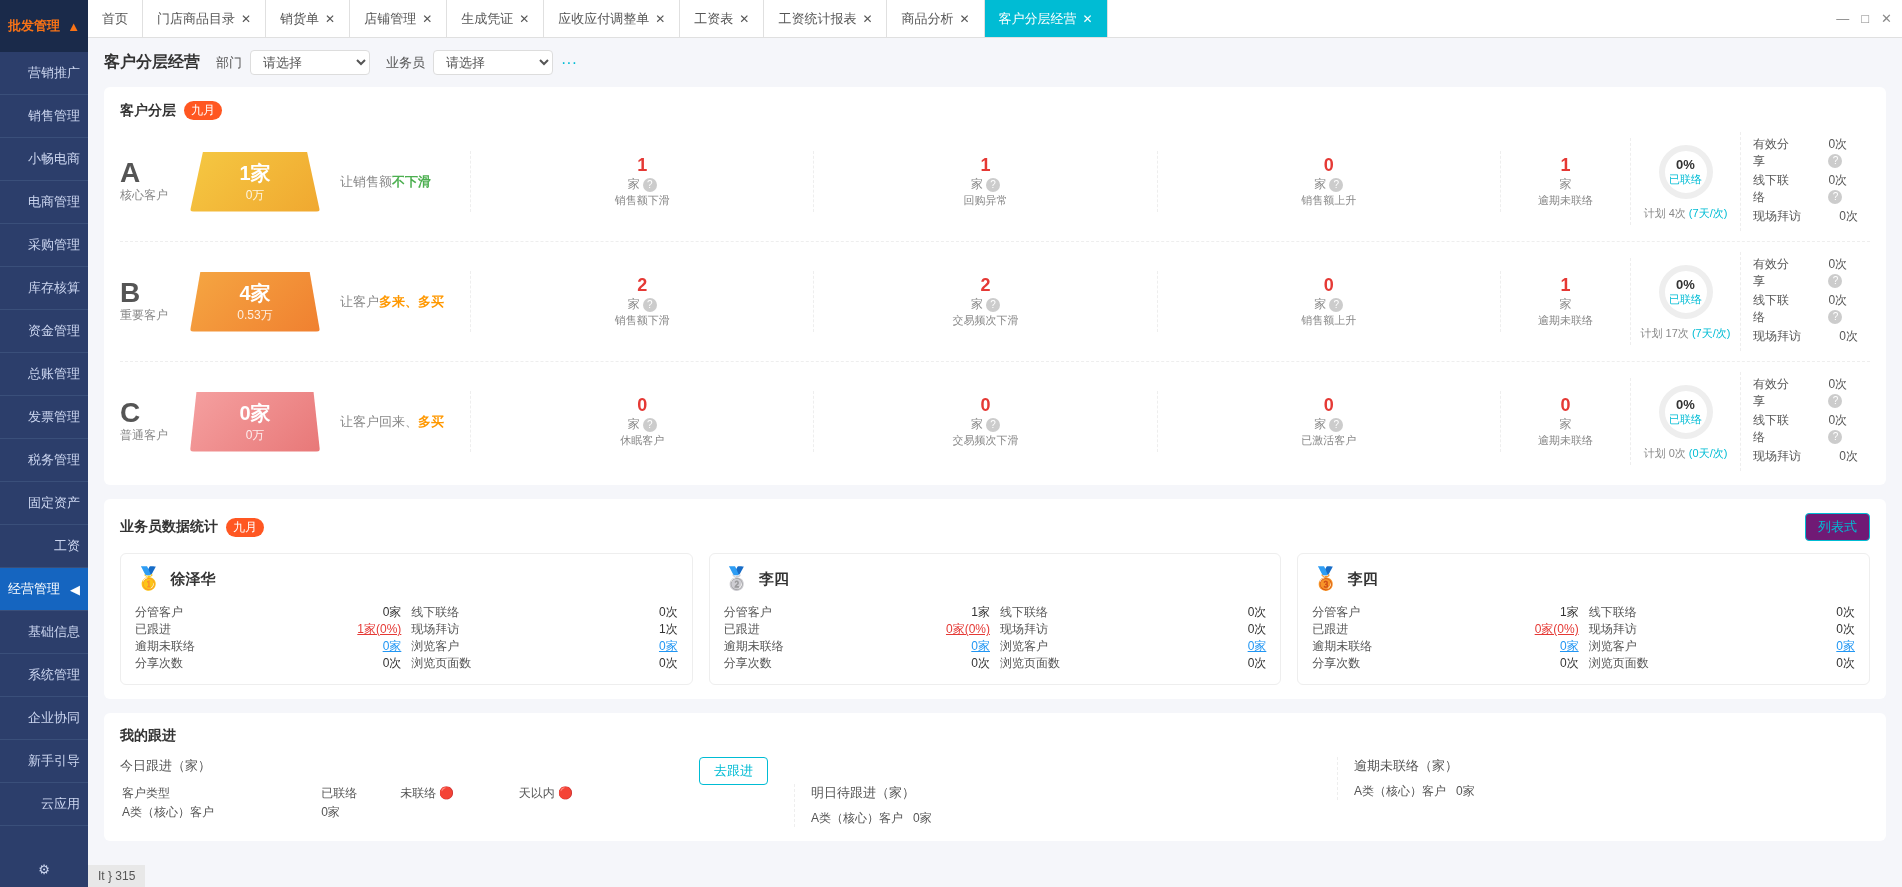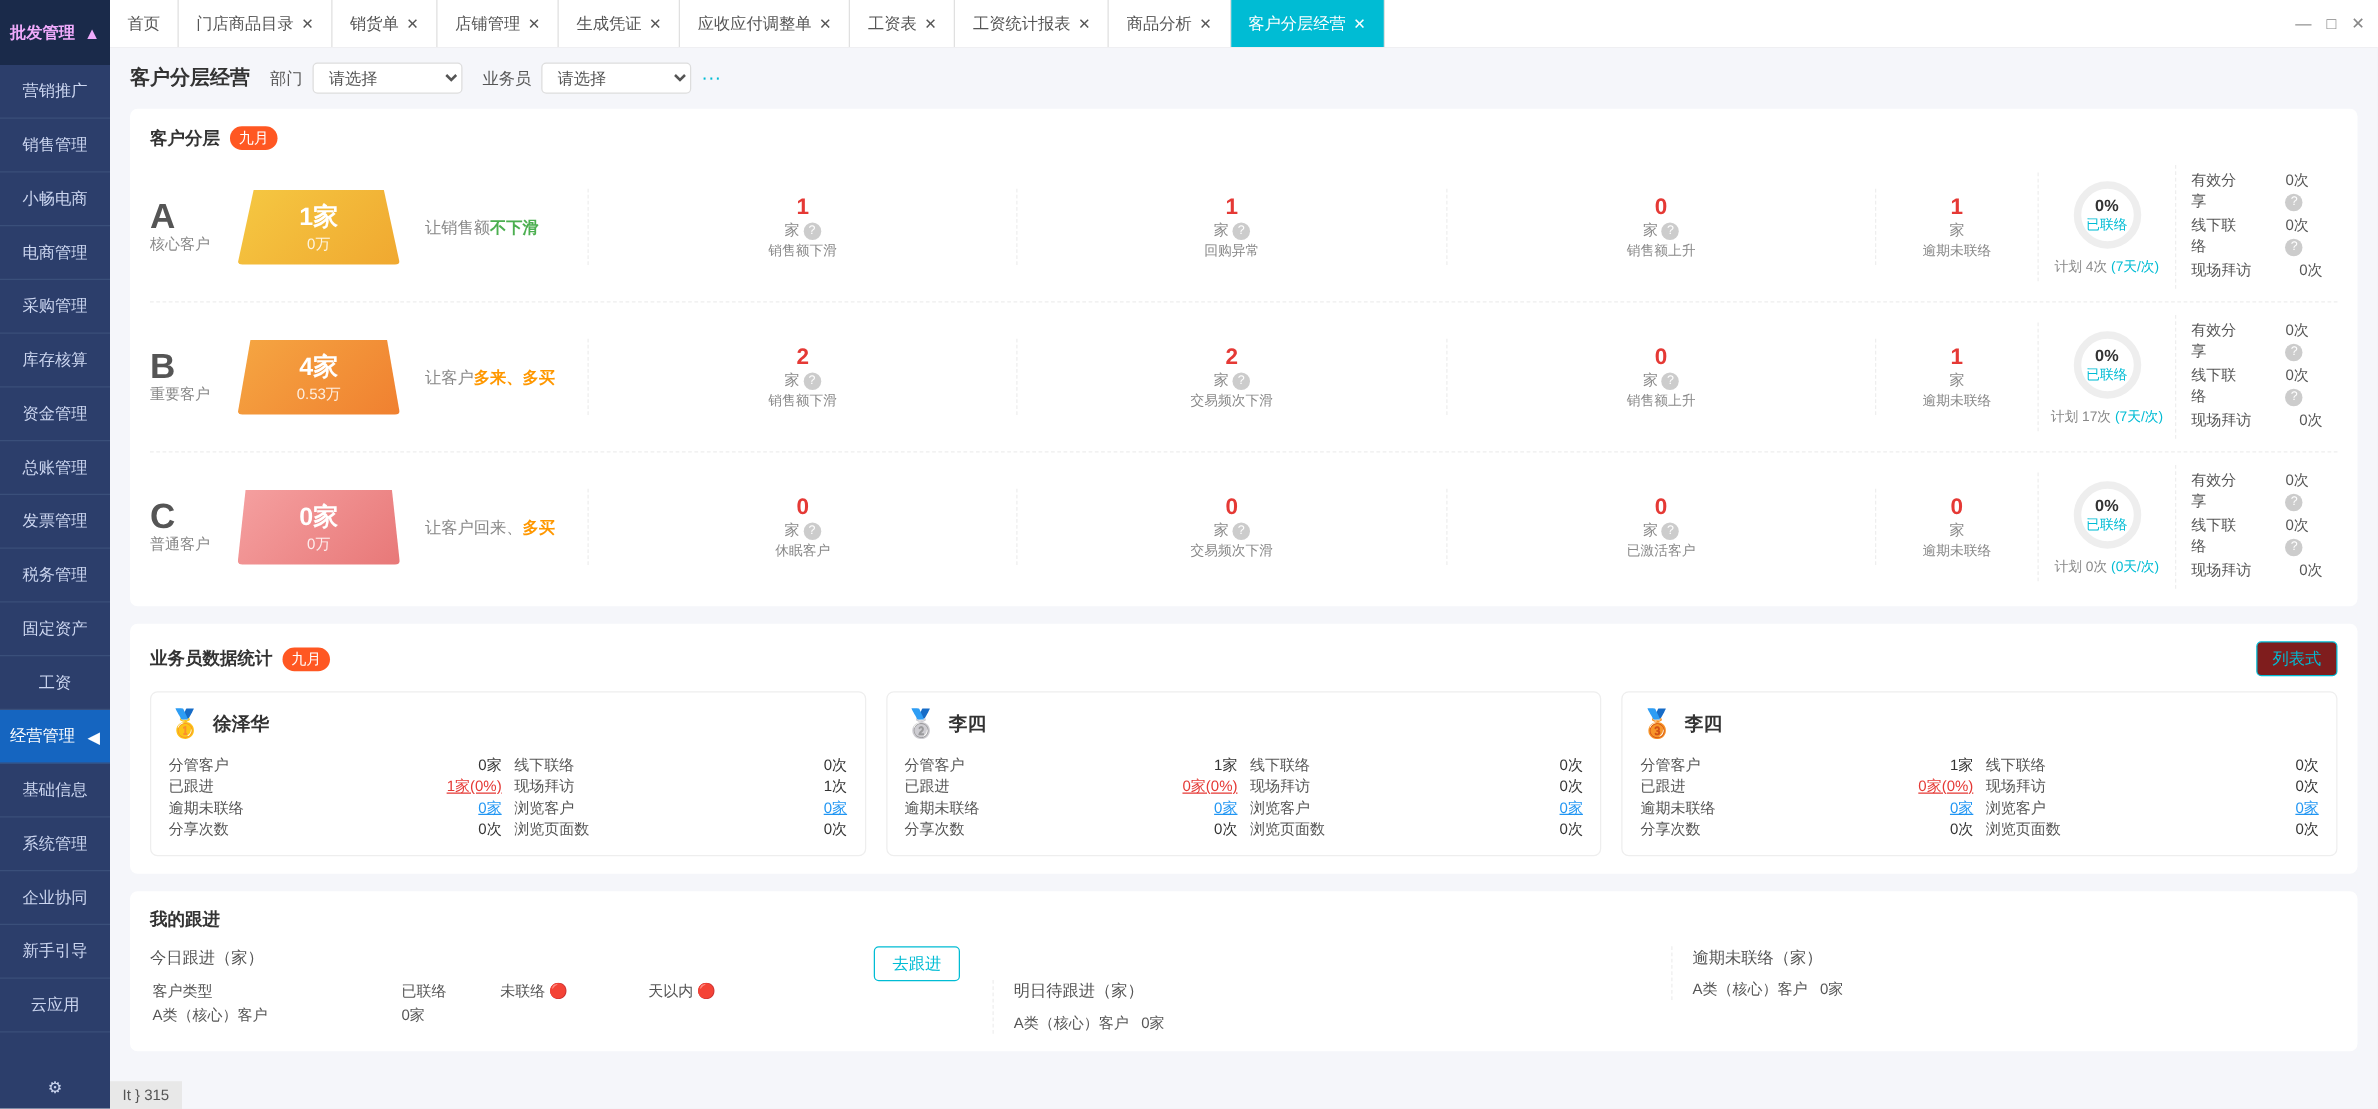--- a/index.html
+++ b/index.html
@@ -14,29 +14,29 @@
       flex-direction: column;
       flex-shrink: 0;
       height: 100%;
       overflow-y: auto;
     }
     .sidebar-header {
       background: #1a2a4a;
       padding: 20px 8px;
       font-size: 13px;
       font-weight: bold;
-      color: #f0abfc;
+      color: #f97316;
       display: flex;
       align-items: center;
       justify-content: space-between;
       height: 52px;
     }
     .sidebar-item {
       padding: 12px 8px;
-      text-align: center;
+      text-align: right;
       color: #ccd6f0;
       cursor: pointer;
       font-size: 13px;
       border-bottom: 1px solid #3a4f7a;
     }
     .sidebar-item.active { background: #1565c0; color: #fff; }
     .sidebar-bottom {
       margin-top: auto;
       padding: 10px 8px;
       text-align: center;
@@ -147,21 +147,21 @@
       background: #ff5722;
       color: #fff;
       border-radius: 10px;
       padding: 1px 7px;
       font-size: 12px;
     }
     .section-btn {
       margin-left: auto;
       border: 1px solid #00bcd4;
       color: #00bcd4;
-      background: #7f1d1d;
+      background: #701a75;
       border-radius: 4px;
       padding: 4px 12px;
       cursor: pointer;
       font-size: 13px;
     }
 
     
     .tier-row {
       display: flex;
       align-items: center;

